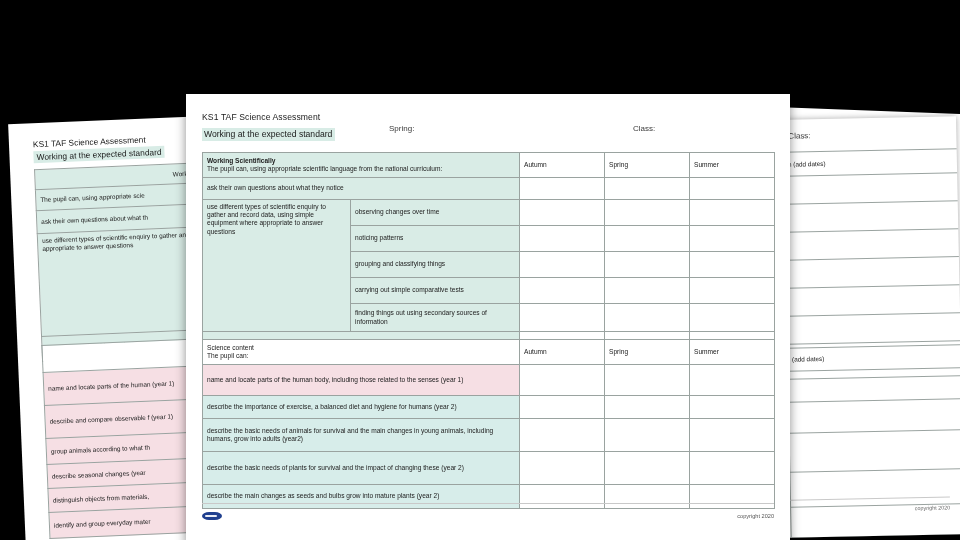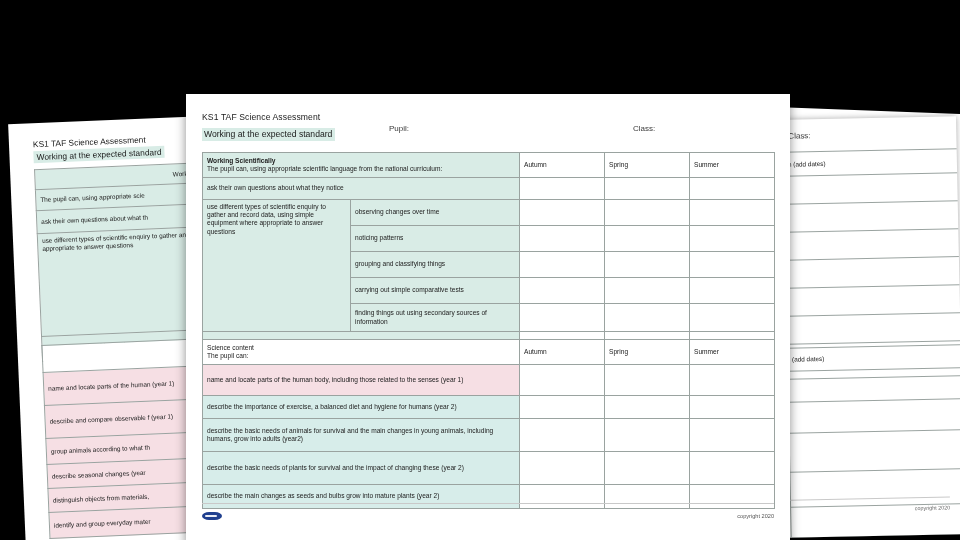--- a/index.html
+++ b/index.html
@@ -363,21 +363,21 @@
   </div>
 
   <div class="sheet" id="main-sheet">
     <div class="doc-inner">
 
       <div class="doc-header">
         <div class="title-line1">KS1 TAF Science Assessment</div>
         <div class="title-line2">Working at the expected standard</div>
       </div>
 
-      <div class="field-pupil">Pupil:</div>
+      <div class="field-pupil">Spring:</div>
       <div class="field-class">Class:</div>
 
       <table class="grid" id="ws-table">
         <colgroup>
           <col style="width:148px;">
           <col style="width:169px;">
           <col style="width:85px;">
           <col style="width:85px;">
           <col style="width:85px;">
         </colgroup>

